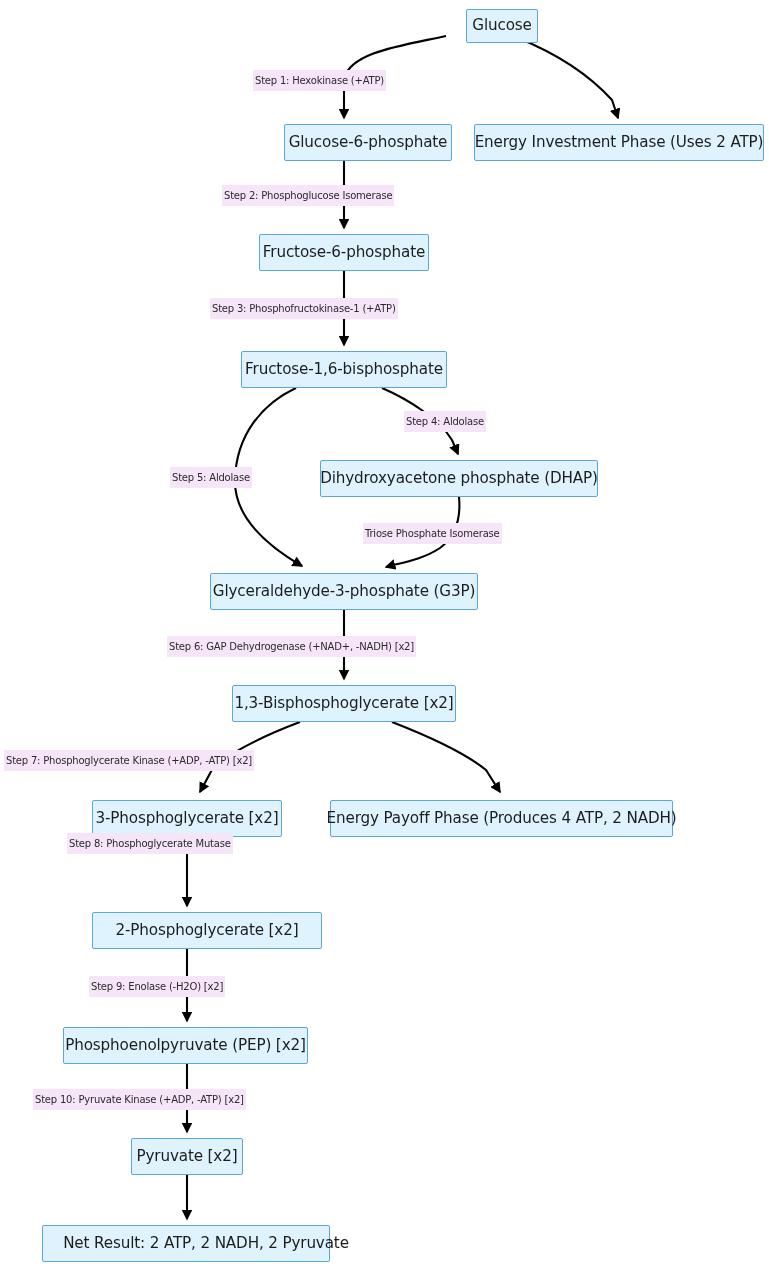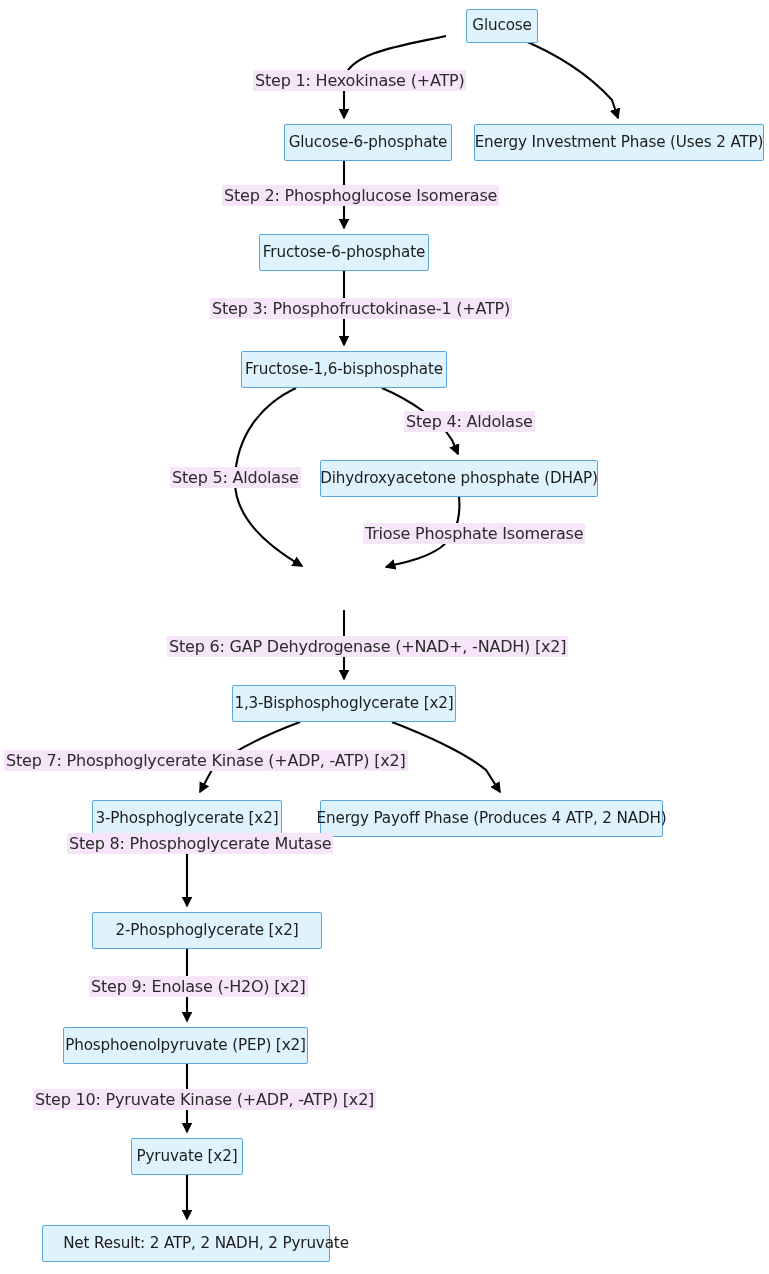--- a/index.html
+++ b/index.html
@@ -38,21 +38,21 @@
     align-items: center;
     justify-content: center;
     white-space: nowrap;
     letter-spacing: -0.15px;
   }
   .edge-label {
     position: absolute;
     box-sizing: border-box;
     background: #f6e4f9;
     color: #2b2b2b;
-    font-size: 16px;
+    font-size: 10px;
     line-height: 20px;
     height: 21px;
     white-space: nowrap;
     padding: 0 2px;
     letter-spacing: -0.2px;
     display: flex;
     align-items: center;
   }
 </style>
 </head>
@@ -103,26 +103,27 @@
   <div class="node" style="left:260px; top:124px; width:168px; height:37px;margin-left:24px;">Glucose-6-phosphate</div>
 
   <div class="node" style="left:474px; top:124px; width:290px; height:37px;">Energy Investment Phase (Uses 2 ATP)</div>
 
   <div class="node" style="left:259px; top:234px; width:170px; height:37px;">Fructose-6-phosphate</div>
 
   <div class="node" style="left:241px; top:351px; width:206px; height:37px;">Fructose-1,6-bisphosphate</div>
 
   <div class="node" style="left:320px; top:460px; width:278px; height:37px;">Dihydroxyacetone phosphate (DHAP)</div>
 
+  <div class="node" style="left:210px; top:573px; width:268px; height:37px;">Glyceraldehyde-3-phosphate (G3P)</div>
 
   <div class="node" style="left:232px; top:685px; width:224px; height:37px;">1,3-Bisphosphoglycerate [x2]</div>
 
   <div class="node" style="left:92px; top:800px; width:190px; height:37px;">3-Phosphoglycerate [x2]</div>
 
-  <div class="node" style="left:320px; top:800px; width:343px; height:37px;">Energy Payoff Phase (Produces 4 ATP, 2 NADH)</div>
+  <div class="node" style="left:330px; top:800px; width:343px; height:37px;">Energy Payoff Phase (Produces 4 ATP, 2 NADH)</div>
 
   <div class="node" style="left:92px; top:912px; width:230px; height:37px;">2-Phosphoglycerate [x2]</div>
 
   <div class="node" style="left:63px; top:1027px; width:245px; height:37px;">Phosphoenolpyruvate (PEP) [x2]</div>
 
   <div class="node" style="left:131px; top:1138px; width:112px; height:37px;">Pyruvate [x2]</div>
 
   <div class="node" style="left:42px; top:1225px; width:288px; height:37px;padding-left:40px;">Net Result: 2 ATP, 2 NADH, 2 Pyruvate</div>
 
   <div class="edge-label" style="left:253px; top:70px;">Step 1: Hexokinase (+ATP)</div>

